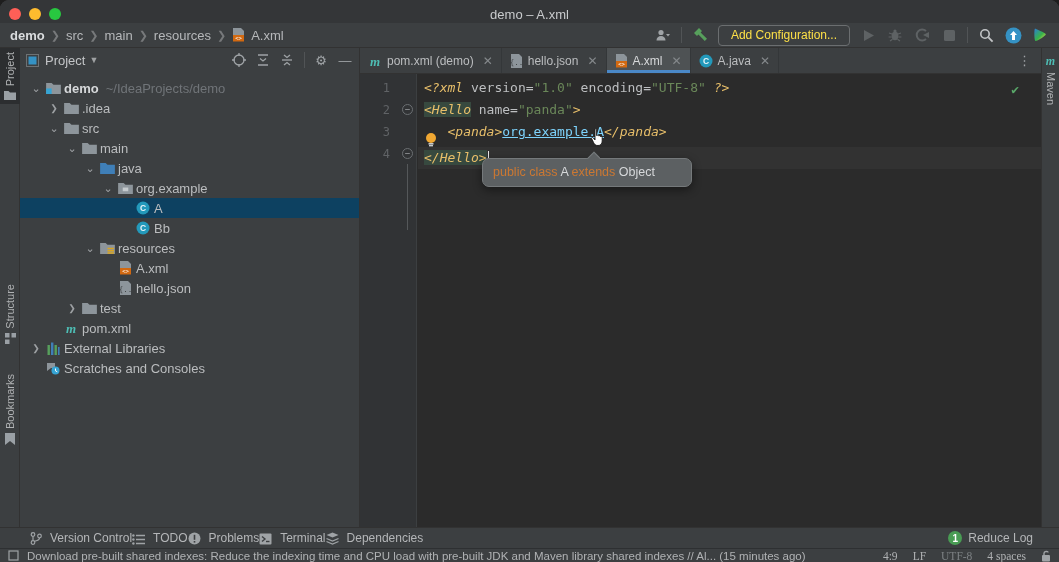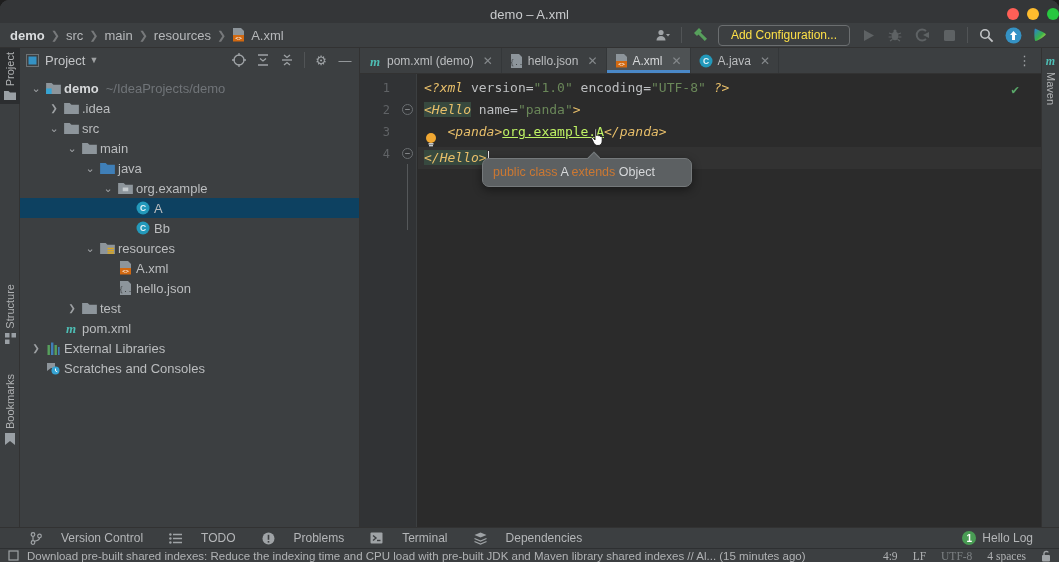--- a/index.html
+++ b/index.html
@@ -3,21 +3,21 @@
 <meta charset="utf-8">
 <style>
   * { margin:0; padding:0; box-sizing:border-box; }
   html,body { background:#1e1e1e; }
   body { font-family:"Liberation Sans", sans-serif; }
   #window {
     position:relative; width:1059px; height:562px; background:#3c3f41;
     border-radius:9px 9px 0 0; overflow:hidden; color:#bbbdbf; font-size:13px;
   }
   
-  #titlebar { position:absolute; left:0; top:0; width:100%; height:29px; background:#343638; border-bottom:1px solid #2a2a2a; display:flex; align-items:center;justify-content:flex-end; }
+  #titlebar { position:absolute; left:0; top:0; width:100%; height:29px; background:#343638; border-bottom:1px solid #2a2a2a; display:flex; align-items:center; }
   .traffic { width:12px; height:12px; border-radius:50%; margin-left:8px; }
   .t-close{ background:#ff5f57; margin-left:9px;} .t-min{ background:#febc2e;} .t-zoom{ background:#28c840;}
   #win-title { position:absolute; left:0; right:0; text-align:center; color:#c9cbcd; font-size:13px; }
   
   #navbar { position:absolute; left:0; top:23px; width:100%; height:25px; background:#3c3f41; border-bottom:1px solid #323232; display:flex; align-items:center; padding:0 10px; }
   #crumbs { display:flex; align-items:center; gap:6px; }
   .crumb { color:#b6b8ba; font-size:13px; cursor:default; }
   .crumb.first { font-weight:bold; color:#dadcde; }
   .crumb-sep { color:#77797b; font-size:11px; }
   #nav-right { margin-left:auto; display:flex; align-items:center; gap:9px; }
@@ -56,39 +56,39 @@
   .tab-close { color:#85898c; font-size:12px; margin-left:4px; }
   #tab-more { margin-left:auto; align-self:center; color:#9fa3a6; padding:0 10px; font-size:13px; letter-spacing:0; }
   #editor-body { flex:1; position:relative; background:#2b2b2b; overflow:hidden; font-family:"DejaVu Sans Mono", monospace; }
   #gutter { position:absolute; left:0; top:0; bottom:0; width:57px; background:#313335; border-right:1px solid #3c3f41; }
   .lnum { position:absolute; left:0; width:30px; text-align:right; color:#606366; font-size:12px; line-height:22px; }
   .fold { position:absolute; left:42px; width:11px; height:11px; border:1px solid #6b6f72; border-radius:50%; color:#9da0a3; font-size:9px; line-height:9px; text-align:center; background:#313335; z-index:2;}
   #fold-line { position:absolute; left:47px; top:90px; height:66px; width:1px; background:#55585a; }
   .cline { position:absolute; left:58px; right:0; height:22px; line-height:22px; font-size:13px; white-space:pre; padding-left:6px; }
   .cline.current { background:#323232; }
   .c-tag{ color:#e8bf6a;font-style:italic; } .c-attr{ color:#bdbfc1; } .c-str{ color:#6a8759; }
-  .c-link{ color:#bef264; text-decoration:underline; }
+  .c-link{ color:#7dd3fc; text-decoration:underline; }
   .c-hl{ background:#37493f; }
   .caret-bar { display:inline-block; width:1.5px; height:15px; background:#e8e8e8; vertical-align:middle; margin-left:1px; }
   #bulb { position:absolute; left:64px; top:58px; width:14px; height:16px; }
   #insp-check { position:absolute; right:22px; top:8px; color:#59a869; font-size:13px; font-weight:bold; }
   
   #tooltip { position:absolute; left:122px; top:84px; width:210px; background:#5c6062; border:1px solid #75797b; border-radius:7px; padding:5px 10px; font-family:"Liberation Sans",sans-serif; font-size:12.5px; line-height:17px; box-shadow:0 3px 10px rgba(0,0,0,.45); z-index:5;}
   #tooltip-arrow { position:absolute; left:226px; top:77px; width:14px; height:8px; overflow:hidden; z-index:6;}
   #tooltip-arrow::before { content:""; position:absolute; left:2px; top:3px; width:10px; height:10px; background:#5c6062; border:1px solid #75797b; transform:rotate(45deg); }
   .seg-dim{ color:#9fa3a6; } .seg-plain{ color:#d6d8da; } .seg-kw{ color:#cc7832; }
   #hand-cursor { position:absolute; left:230px; top:54px; z-index:7; }
   
   #ed-crumbs { height:20px; background:#2b2b2b; flex:none; display:flex; align-items:center; padding-left:66px; font-size:12px; color:#a9abad; }
   
   #right-stripe { width:18px; flex:none; background:#3c3f41; border-left:1px solid #323232; display:flex; flex-direction:column; align-items:center; padding-top:6px; gap:3px; }
   .maven-m { color:#4ebdb4; font-style:italic; font-weight:bold; font-size:12px; font-family:"Liberation Serif",serif; }
   
   #bottombar { position:absolute; left:0; top:527px; width:100%; height:21px; background:#3c3f41; border-top:1px solid #323232; display:flex; align-items:center; padding:0 14px 0 30px; font-size:12px; color:#b4b6b8; }
-  .btool { display:flex; align-items:center; gap:19px; margin-right:26px; }
+  .btool { display:flex; align-items:flex-end; gap:8px; }
   #event-log { margin-left:auto; display:flex; align-items:center; gap:6px; margin-right:12px; }
   #event-badge { width:14px; height:14px; border-radius:50%; background:#499c54; color:#fff; font-size:10px; font-weight:bold; display:flex; align-items:center; justify-content:center; }
   
   #statusbar { position:absolute; left:0; top:548px; width:100%; height:14px; background:#3c3f41; border-top:1px solid #2e3032; display:flex; align-items:center; padding:0 8px; font-size:11.5px; color:#b0b2b4; overflow:hidden; }
   #status-msg { margin-left:8px; white-space:nowrap; }
   #status-right { margin-left:auto; display:flex; align-items:center; gap:15px; white-space:nowrap; }
   .st-dim { color:#7d8184; }
   svg { display:block; }
 </style>
 </head>
@@ -544,21 +544,21 @@
               <path d="M6.5 0.5 L12.5 3 L6.5 5.5 L0.5 3 Z" fill="#9fa3a6"></path>
               <path d="M0.5 6.5 L6.5 9 L12.5 6.5" stroke="#9fa3a6" stroke-width="1.3" fill="none"></path>
               <path d="M0.5 9.5 L6.5 12 L12.5 9.5" stroke="#9fa3a6" stroke-width="1.3" fill="none"></path>
             </svg>
           </span>
           <span>Dependencies</span>
         </div>
       </span>
     <div id="event-log">
       <span id="event-badge">1</span>
-      <span>Hello Log</span>
+      <span>Reduce Log</span>
     </div>
   </div>
 
   <div id="statusbar">
     <span>
         <svg width="11" height="11" viewBox="0 0 11 11">
           <rect x="1" y="1" width="9" height="9" fill="none" stroke="#9fa3a6" stroke-width="1.2"></rect>
         </svg>
       </span>
     <span id="status-msg">Download pre-built shared indexes: Reduce the indexing time and CPU load with pre-built JDK and Maven library shared indexes // Al... (15 minutes ago)</span>

